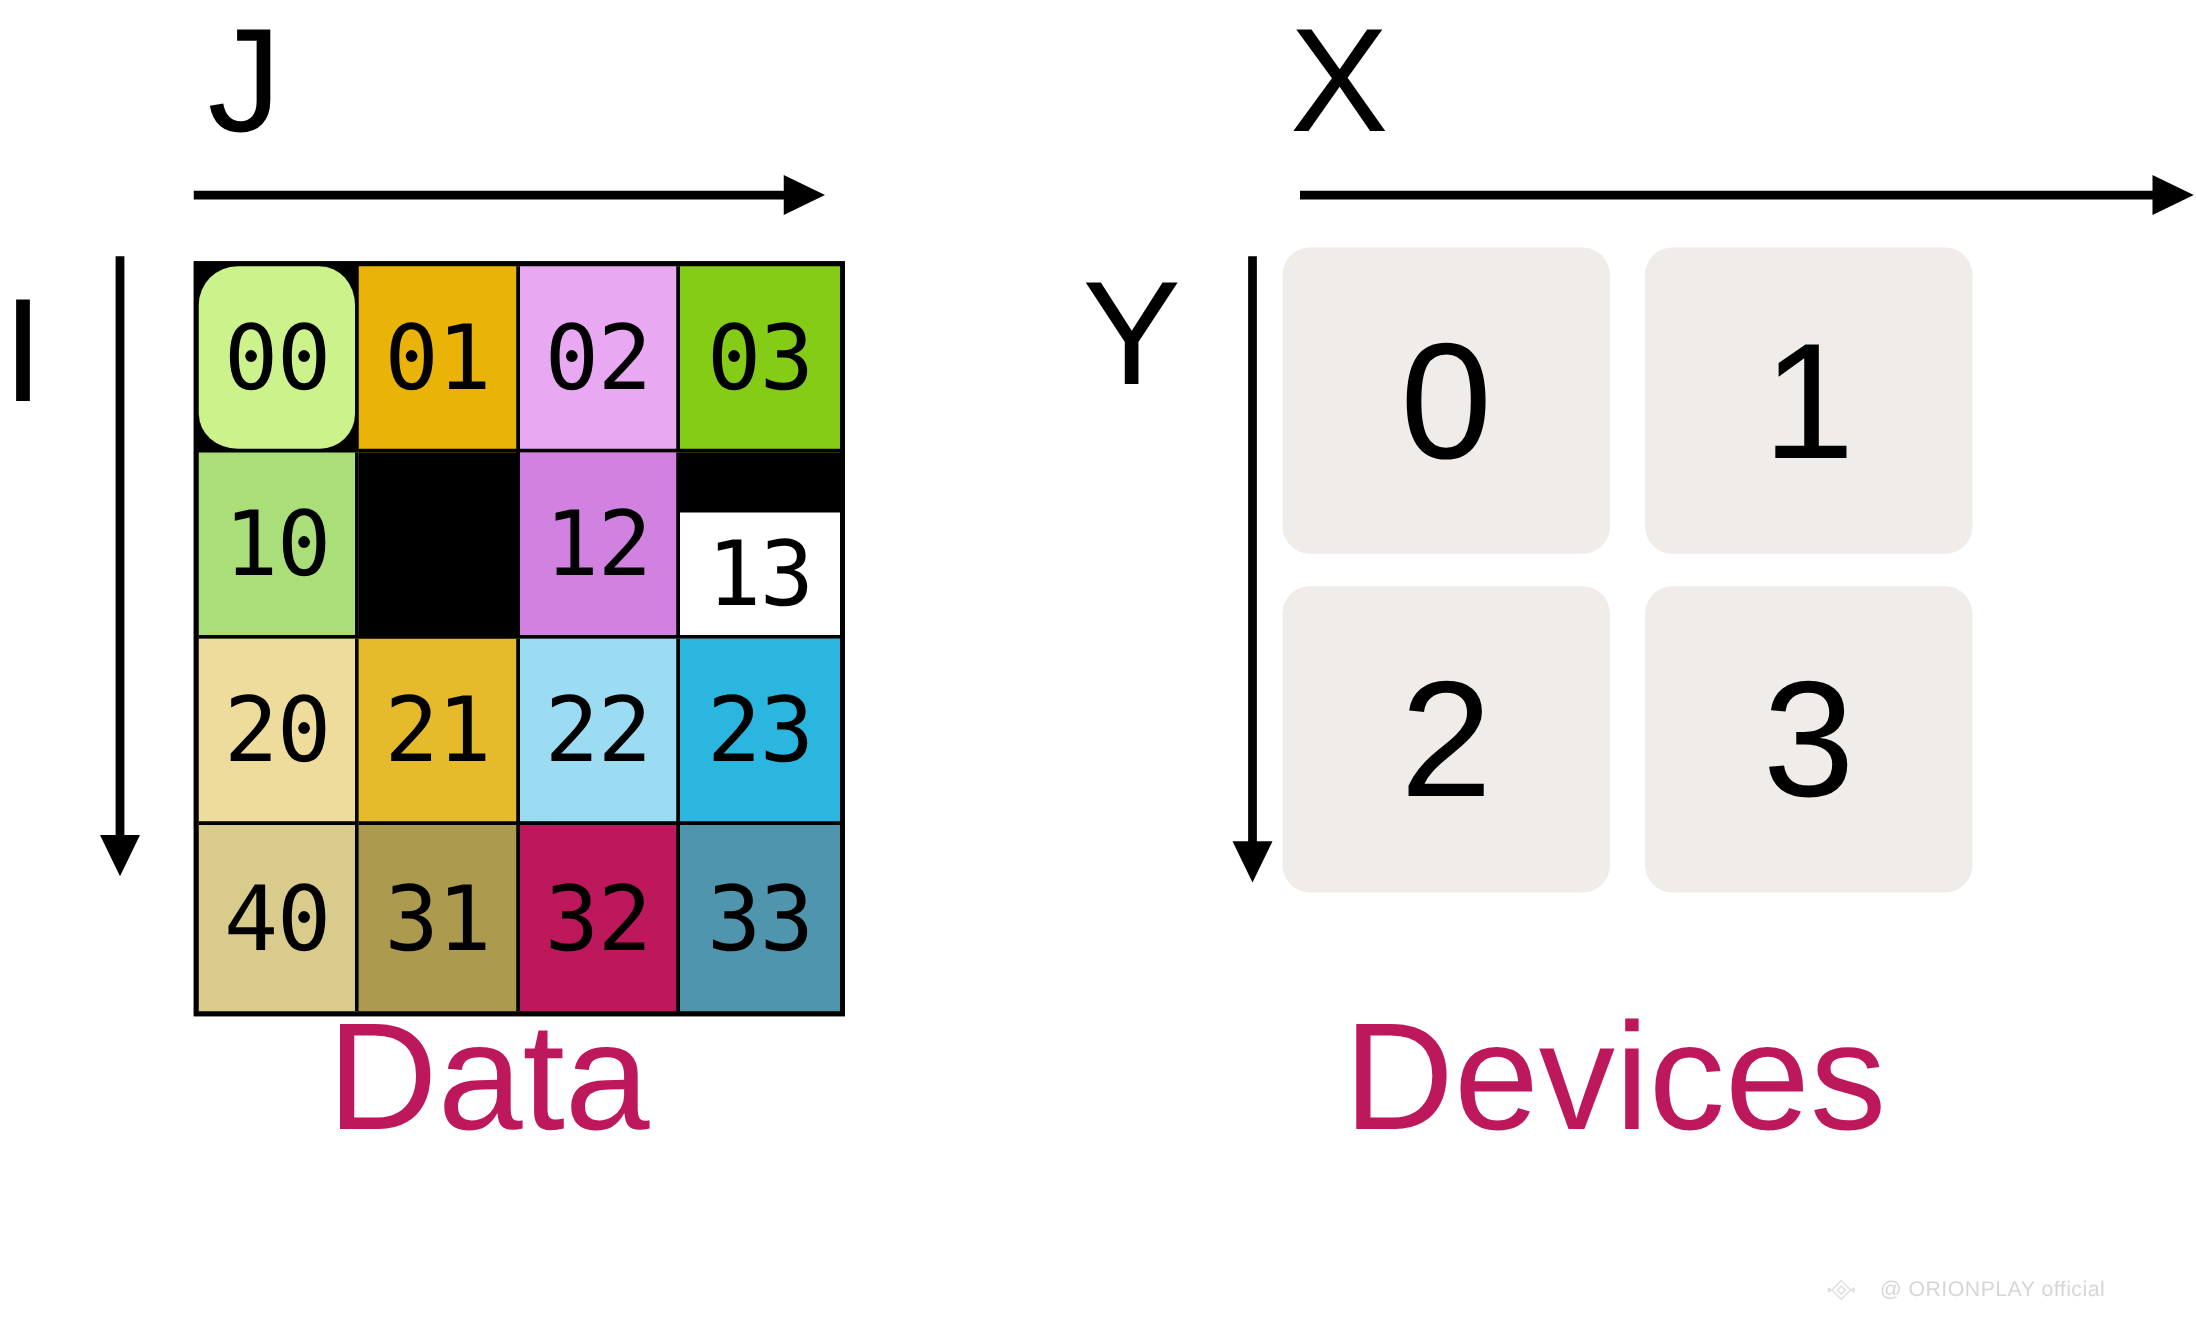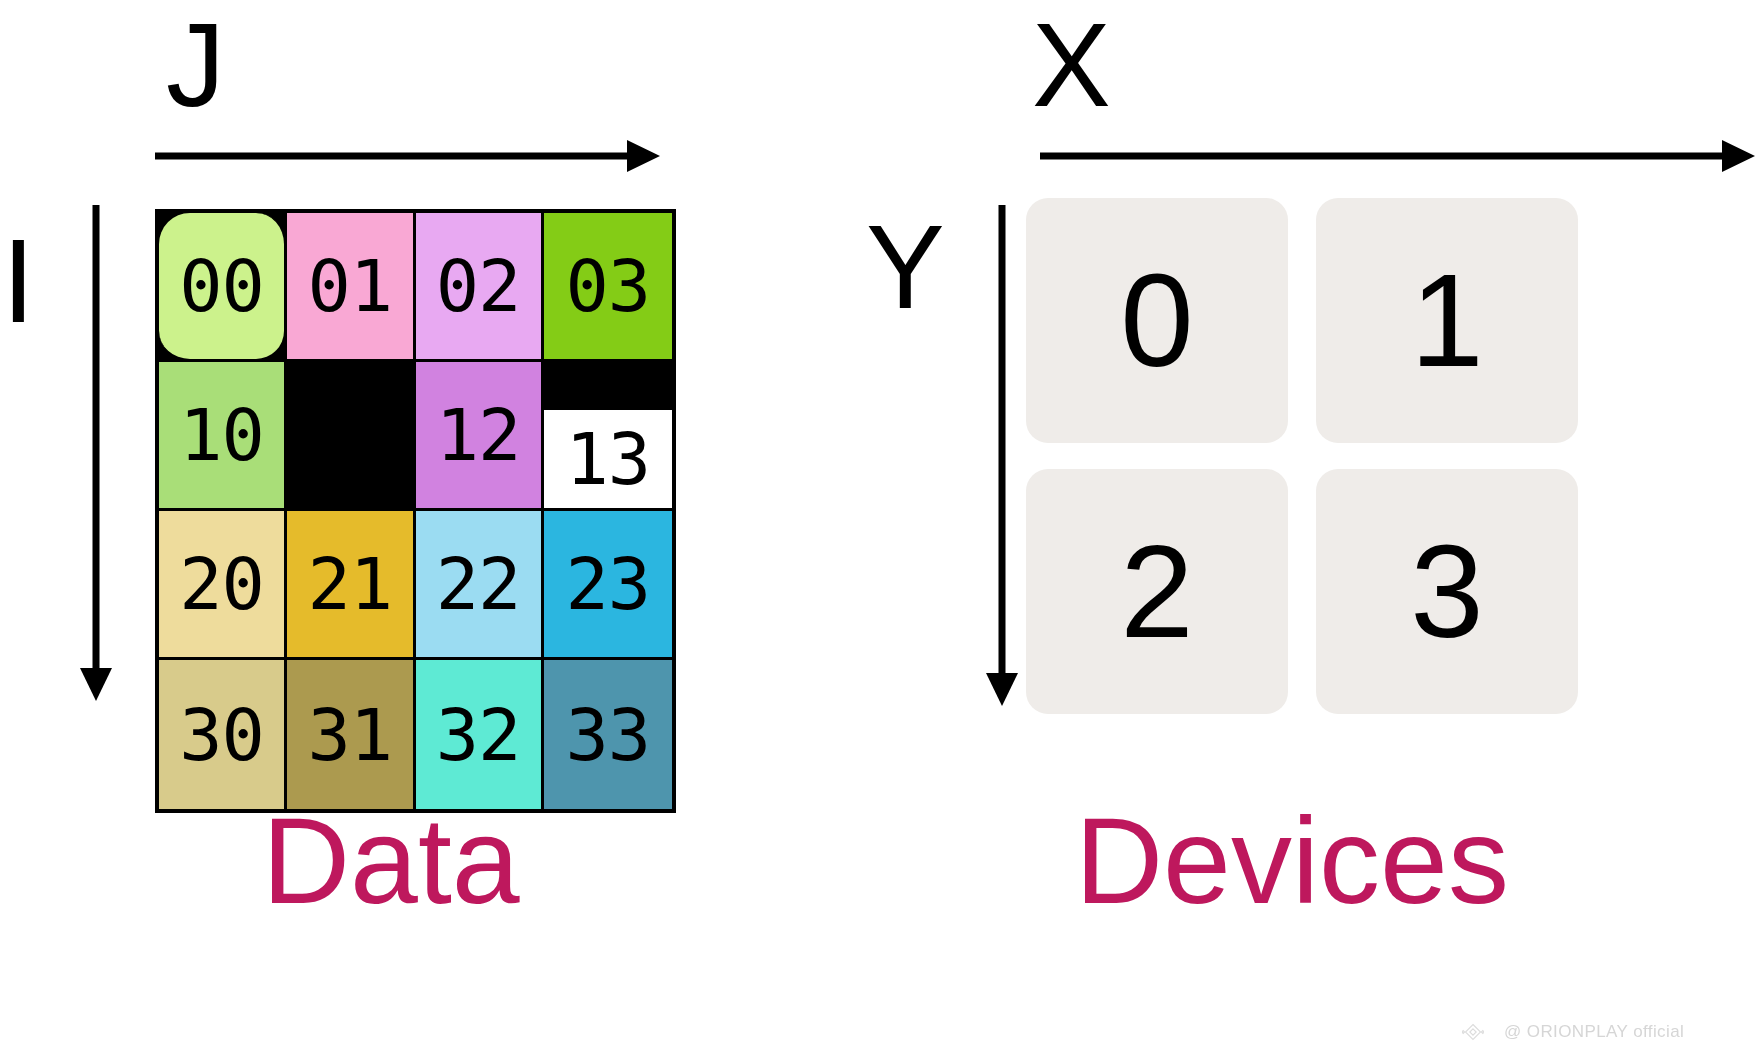--- a/index.html
+++ b/index.html
@@ -139,21 +139,21 @@
 
 <svg class="arrow-svg" id="data-axis-i-arrow" width="40" height="500" viewBox="0 0 40 500">
   <line x1="20" y1="0" x2="20" y2="472" stroke="#000" stroke-width="7"></line>
   <polygon points="20,496 4,463 36,463" fill="#000"></polygon>
 </svg>
 
 <div id="data-grid">
     <div class="data-cell" style="background: rgb(204, 242, 140); border-radius: 31px;">
       <span>00</span>
     </div>
-    <div class="data-cell" style="background: #f9a8d4;">
+    <div class="data-cell" style="background: #eab308;">
       <span>01</span>
     </div>
     <div class="data-cell" style="background: rgb(232, 169, 242);">
       <span>02</span>
     </div>
     <div class="data-cell col-last" style="background: #84cc16;">
       <span>03</span>
     </div>
     <div class="data-cell" style="background: rgb(169, 222, 120);">
       <span>10</span>
@@ -173,26 +173,26 @@
     <div class="data-cell" style="background: rgb(229, 187, 43);">
       <span>21</span>
     </div>
     <div class="data-cell" style="background: rgb(155, 220, 242);">
       <span>22</span>
     </div>
     <div class="data-cell col-last" style="background: rgb(43, 182, 224);">
       <span>23</span>
     </div>
     <div class="data-cell row-last" style="background: rgb(216, 203, 139);">
-      <span>30</span>
+      <span>40</span>
     </div>
     <div class="data-cell row-last" style="background: rgb(172, 154, 79);">
       <span>31</span>
     </div>
-    <div class="data-cell row-last" style="background: #5eead4;">
+    <div class="data-cell row-last" style="background: #be185d;">
       <span>32</span>
     </div>
     <div class="data-cell col-last row-last" style="background: rgb(78, 149, 173);">
       <span>33</span>
     </div>
   </div>
 
 <div class="caption" id="data-caption">Data</div>
 
 <div class="axis-label" id="dev-axis-x-label">X</div>

